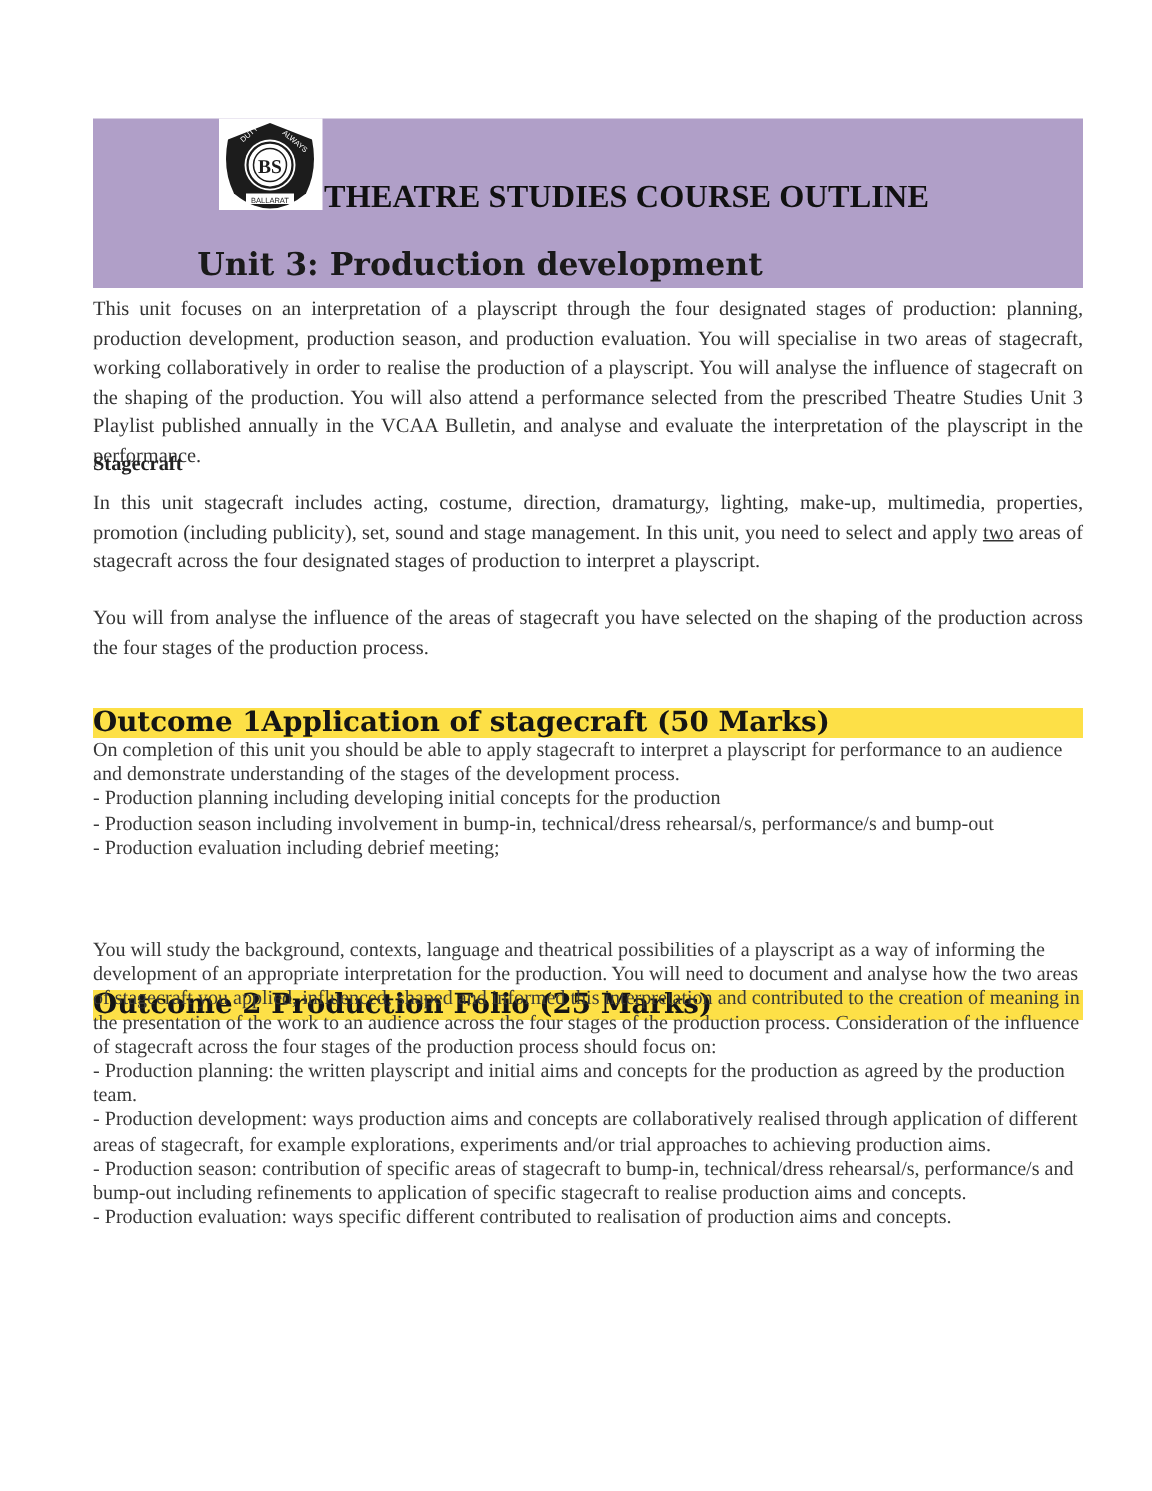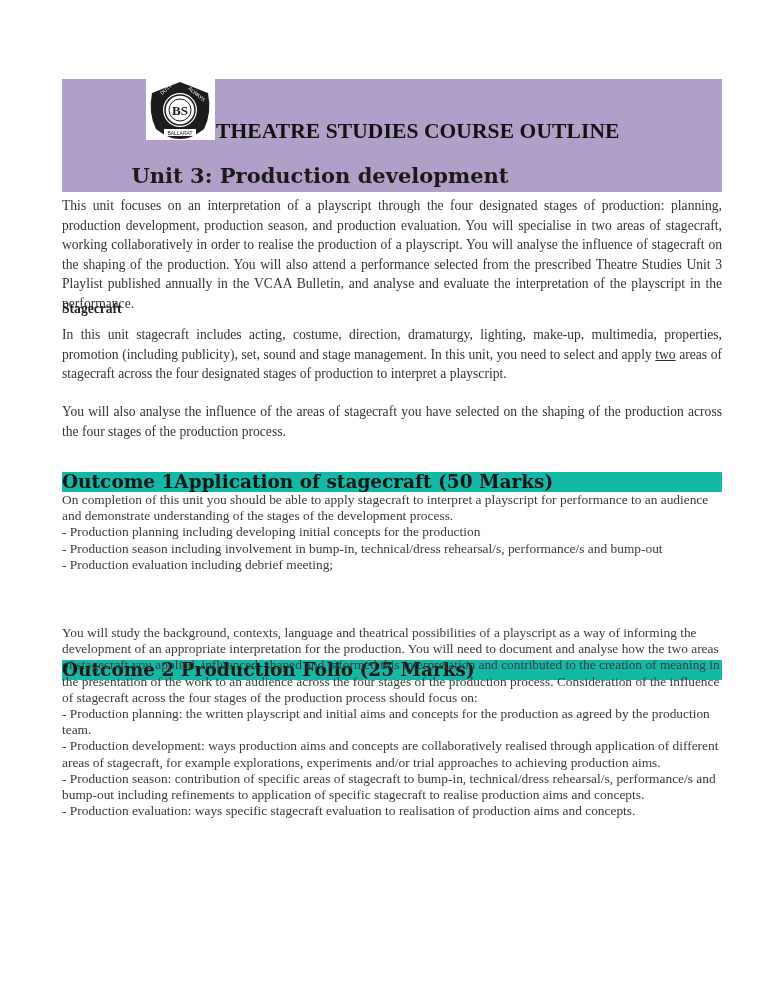--- a/index.html
+++ b/index.html
@@ -73,21 +73,21 @@
       font-weight: bold;
       font-size: 13.6px;
       color: #222;
     }
     .stagecraft-body { top: 325px; }
     .stagecraft-body2 { top: 402px; }
     .outcome-bar {
       position: absolute;
       left: 62px;
       width: 660px;
-      background: #14b8a6;
+      background: #fde047;
       font-family: "DejaVu Serif", serif;
       font-weight: bold;
       font-size: 18.5px;
       color: #151515;
       line-height: 20px;
       height: 20px;
       padding-top: 0px;
       white-space: nowrap;
       overflow: hidden;
     }
@@ -126,30 +126,30 @@
 <div class="subtitle">Unit 3: Production development</div>
 
 <div class="text justify intro">This unit focuses on an interpretation of a playscript through the four designated stages of production: planning, production development, production season, and production evaluation. You will specialise in two areas of stagecraft, working collaboratively in order to realise the production of a playscript. You will analyse the influence of stagecraft on the shaping of the production. You will also attend a performance selected from the prescribed Theatre Studies Unit 3 Playlist published annually in the VCAA Bulletin, and analyse and evaluate the interpretation of the playscript in the performance.</div>
 
 <div class="stagecraft-head">Stagecraft</div>
 
 <div class="text justify stagecraft-body">
   <span>In this unit stagecraft includes acting, costume, direction, dramaturgy, lighting, make-up, multimedia, properties, promotion (including publicity), set, sound and stage management. In this unit, you need to select and apply </span><span class="u">two</span><span> areas of stagecraft across the four designated stages of production to interpret a playscript.</span>
 </div>
 
-<div class="text justify stagecraft-body2">You will also analyse the influence of the areas of stagecraft you have selected on the shaping of the production across the four stages of the production process.</div>
+<div class="text justify stagecraft-body2">You will from analyse the influence of the areas of stagecraft you have selected on the shaping of the production across the four stages of the production process.</div>
 
 <div class="outcome-bar o1-bar">Outcome 1Application of stagecraft  (50 Marks)</div>
 <div class="text o-text o1-body">
   <p>On completion of this unit you should be able to apply stagecraft to interpret a playscript for performance to an audience and demonstrate understanding of the stages of the development process.</p>
   <p>- Production planning including developing initial concepts for the production</p>
   <p>- Production season including involvement in bump-in, technical/dress rehearsal/s, performance/s and bump-out</p>
   <p>- Production evaluation including debrief meeting;</p>
 </div>
 
 <div class="outcome-bar o2-bar">Outcome 2 Production Folio (25 Marks)</div>
 <div class="text o-text o2-body">
   <p>You will study the background, contexts, language and theatrical possibilities of a playscript as a way of informing the development of an appropriate interpretation for the production. You will need to document and analyse how the two areas of stagecraft you applied, influenced, shaped and informed this interpretation and contributed to the creation of meaning in the presentation of the work to an audience across the four stages of the production process. Consideration of the influence of stagecraft across the four stages of the production process should focus on:</p>
   <p>- Production planning: the written playscript and initial aims and concepts for the production as agreed by the production team.</p>
   <p>- Production development: ways production aims and concepts are collaboratively realised through application of different areas of stagecraft, for example explorations, experiments and/or trial approaches to achieving production aims.</p>
   <p>- Production season:  contribution of specific areas of stagecraft to bump-in, technical/dress rehearsal/s, performance/s and bump-out including refinements to application of specific stagecraft to realise production aims and concepts.</p>
-  <p>- Production evaluation:  ways specific stagecraft evaluation to realisation of production aims and concepts.</p>
+  <p>- Production evaluation:  ways specific different contributed to realisation of production aims and concepts.</p>
 </div>
 
 </body></html>

